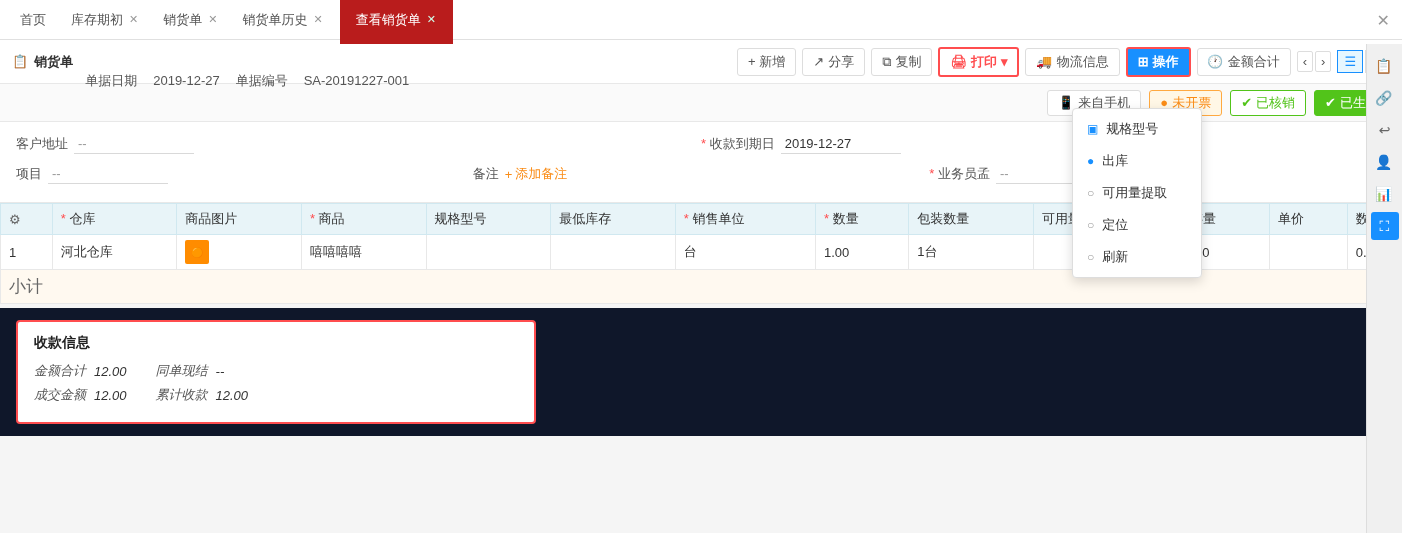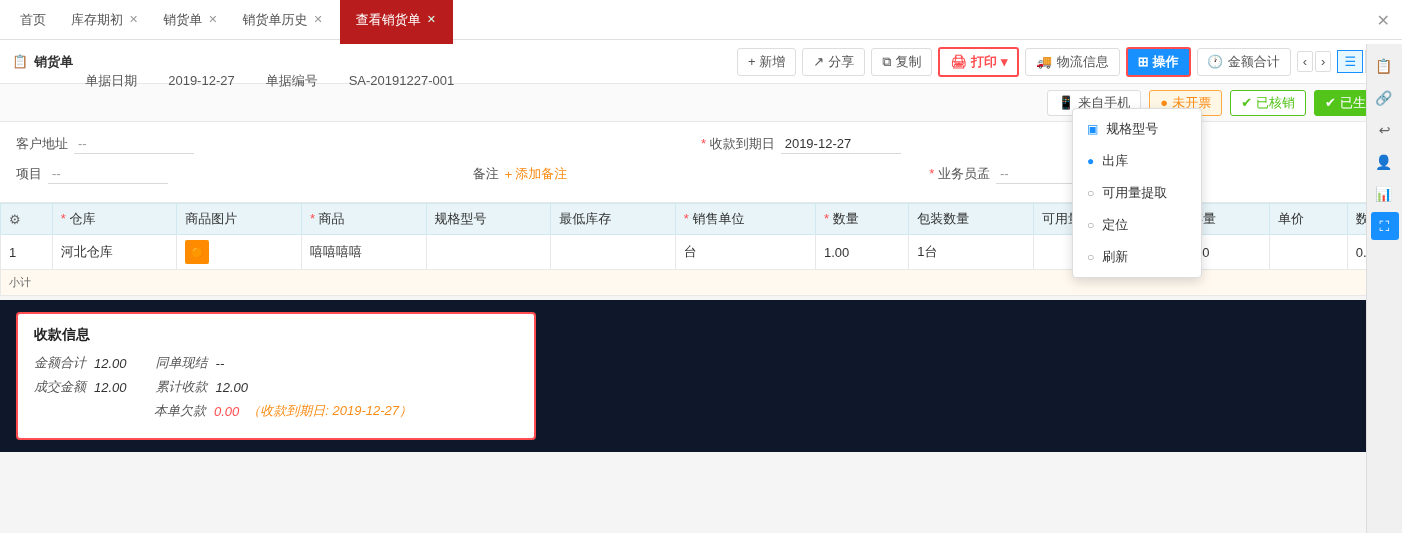--- a/index.html
+++ b/index.html
@@ -70,21 +70,21 @@
       align-items: center;
       gap: 6px;
       color: #333;
       font-weight: 600;
       font-size: 14px;
     }
     .doc-title .icon { color: #00b36b; }
     .doc-meta {
       display: flex;
       align-items: center;
-      gap: 31px;
+      gap: 16px;
       color: #555;
       font-size: 13px;
       margin-top: 38px;
     }
     .toolbar-right {
       display: flex;
       align-items: center;
       gap: 6px;
     }
     .btn-toolbar {
@@ -207,21 +207,21 @@
     thead th .required::before { content: "* "; color: #ff4d4f; }
     thead th .gear { color: #666; font-size: 13px; }
     tbody tr td {
       padding: 5px 8px;
       border: 1px solid #e8e8e8;
       color: #333;
       white-space: nowrap;
     }
     tbody tr:nth-child(odd) { background: #fff; }
     tbody tr.subtotal { background: #fff9f0; }
-    tbody tr.subtotal td { color: #666; font-size: 11px; }
+    tbody tr.subtotal td { color: #666; font-size: 17px; }
 
     
     .bottom-area {
       display: flex;
       padding: 12px 16px;
       background: #0f172a;
       margin-top: 4px;
     }
     .receipt-info {
       border: 2px solid #ff4d4f;
@@ -539,27 +539,20 @@
     <div class="receipt-row">
       <div class="receipt-item">
         <span>成交金额</span>
         <span class="val">12.00</span>
       </div>
       <div class="receipt-item">
         <span>累计收款</span>
         <span class="val">12.00</span>
       </div>
     </div>
-    <div class="receipt-row">
-      <div class="receipt-item" style="margin-left:120px;">
-        <span>本单欠款</span>
-        <span class="val red">0.00</span>
-        <span class="val" style="color:#fa8c16;">（收款到期日: 2019-12-27）</span>
-      </div>
-    </div>
   </div>
 </div>
 
 <div class="dropdown-overlay">
   <div class="dropdown-item">
     <span class="di-icon square">▣</span>
     <span>规格型号</span>
   </div>
   <div class="dropdown-item">
     <span class="di-icon circle-blue">●</span>

